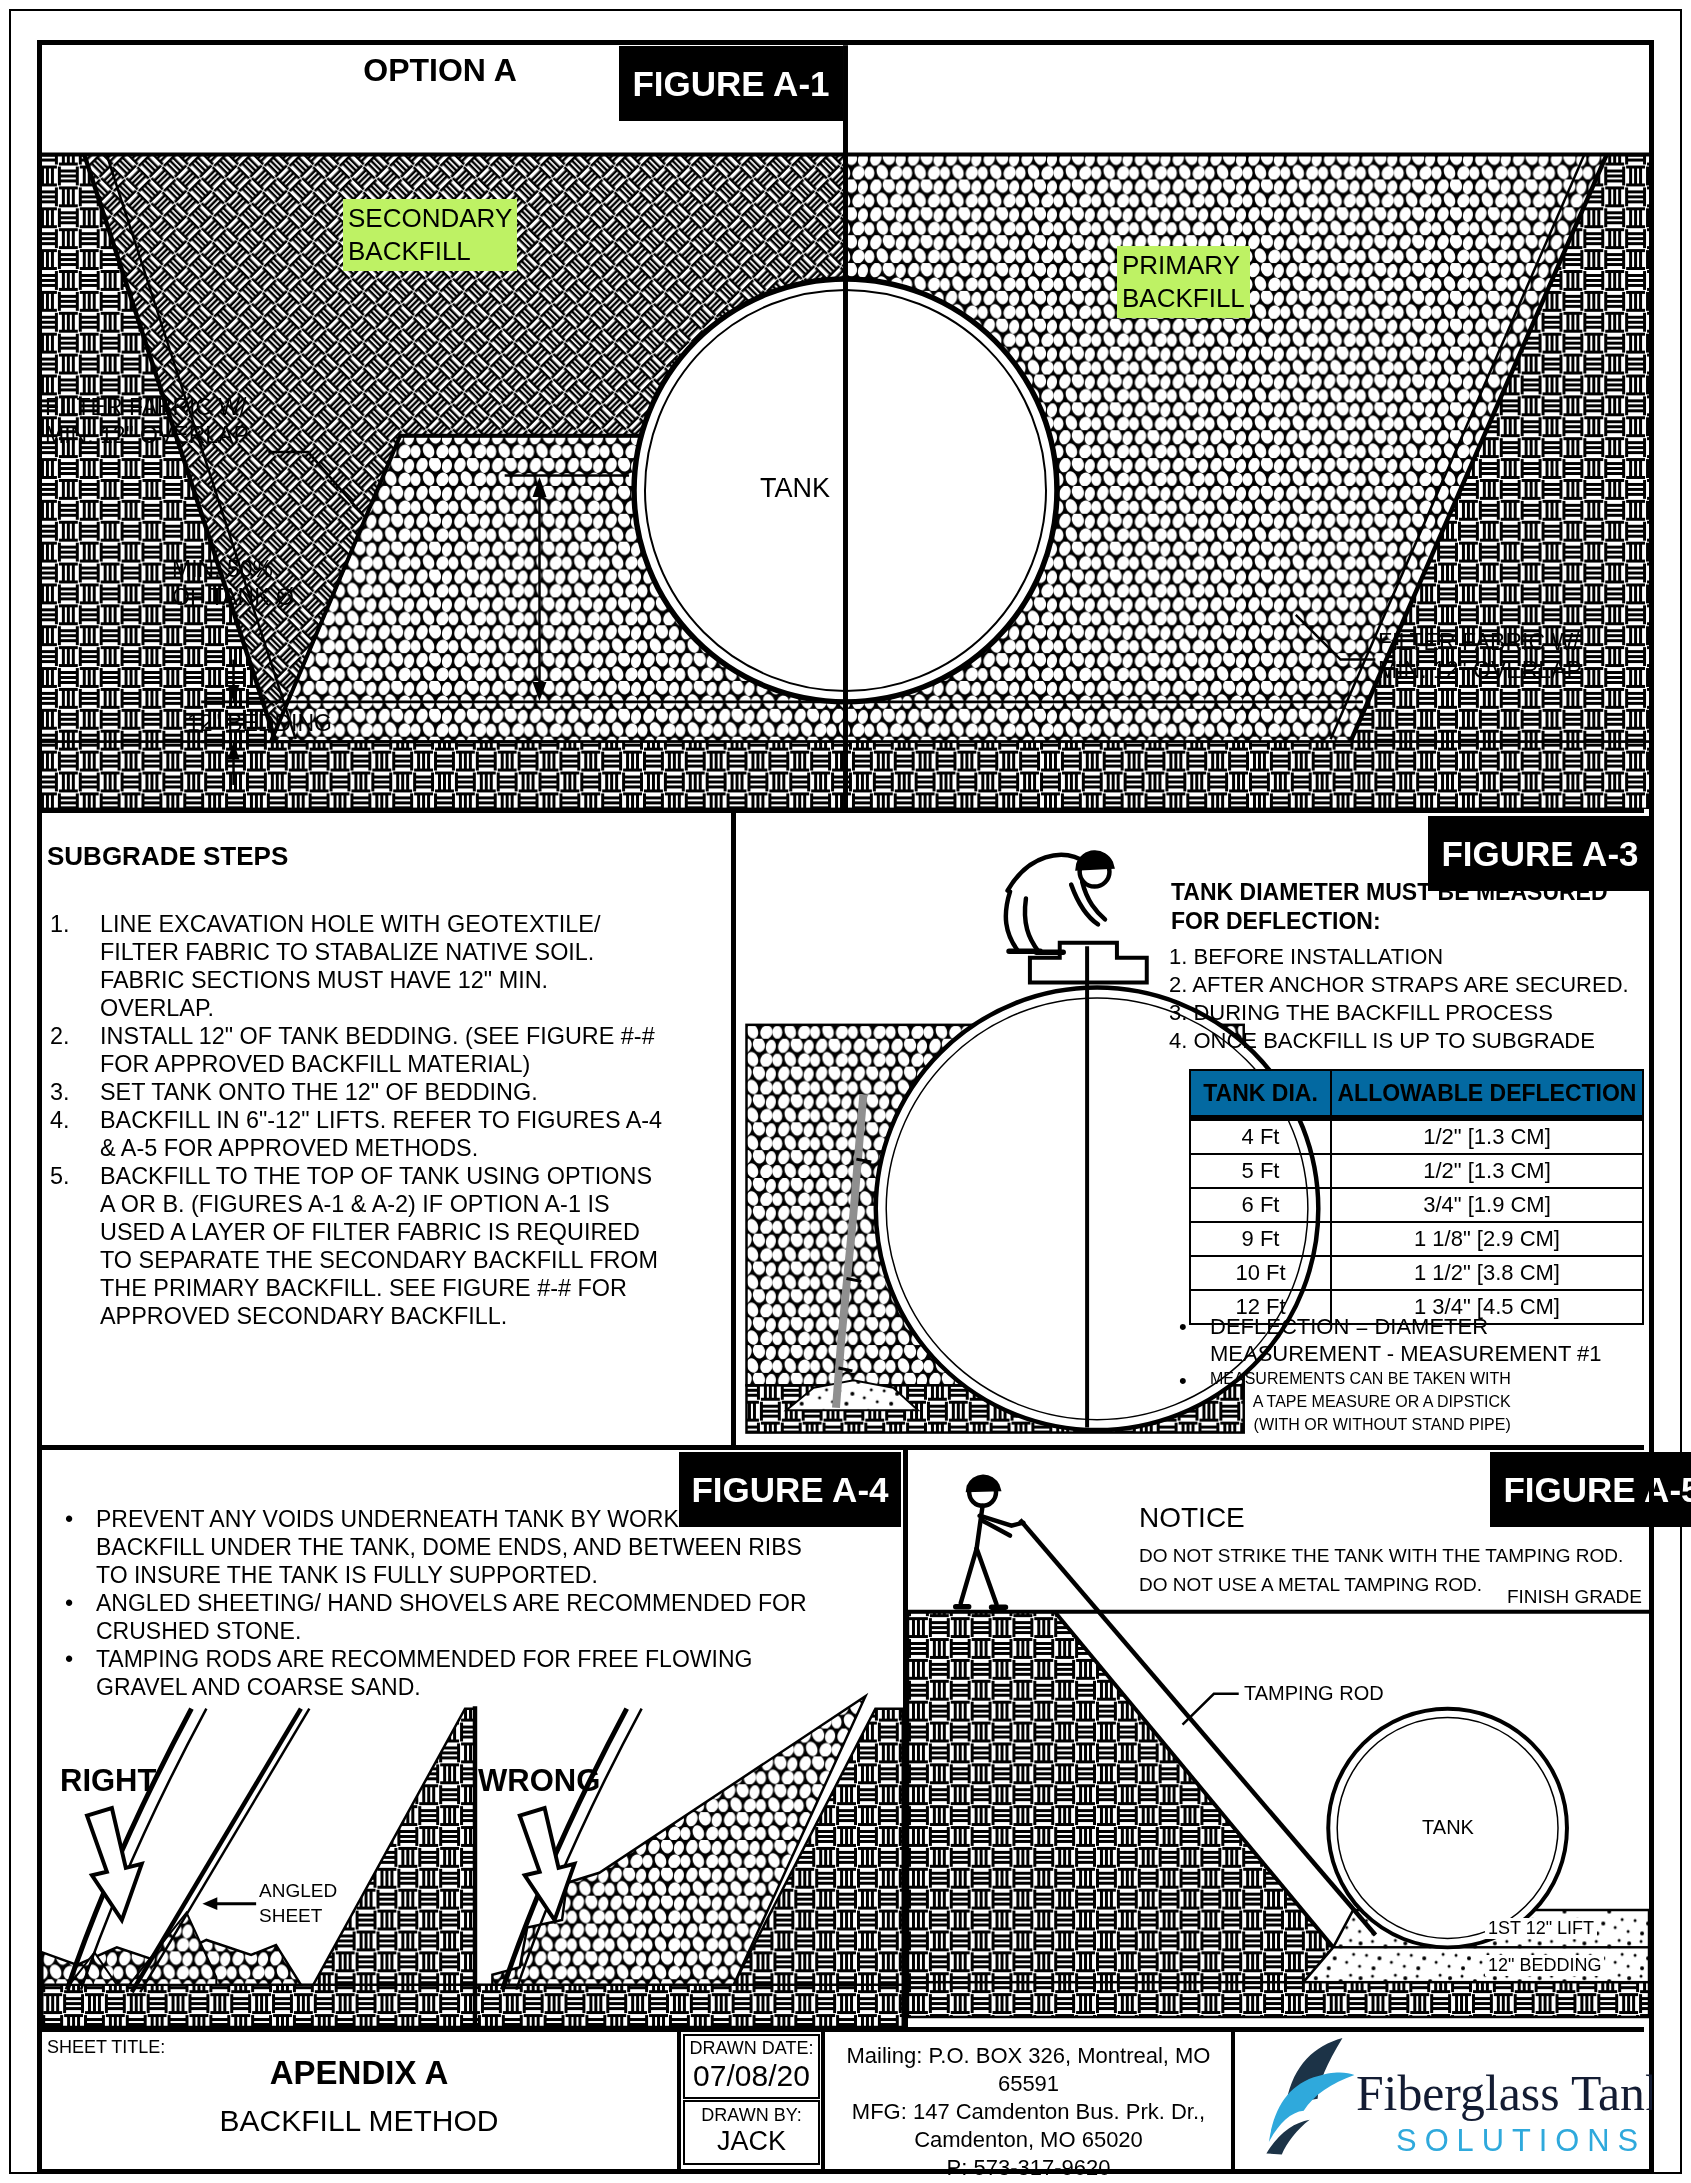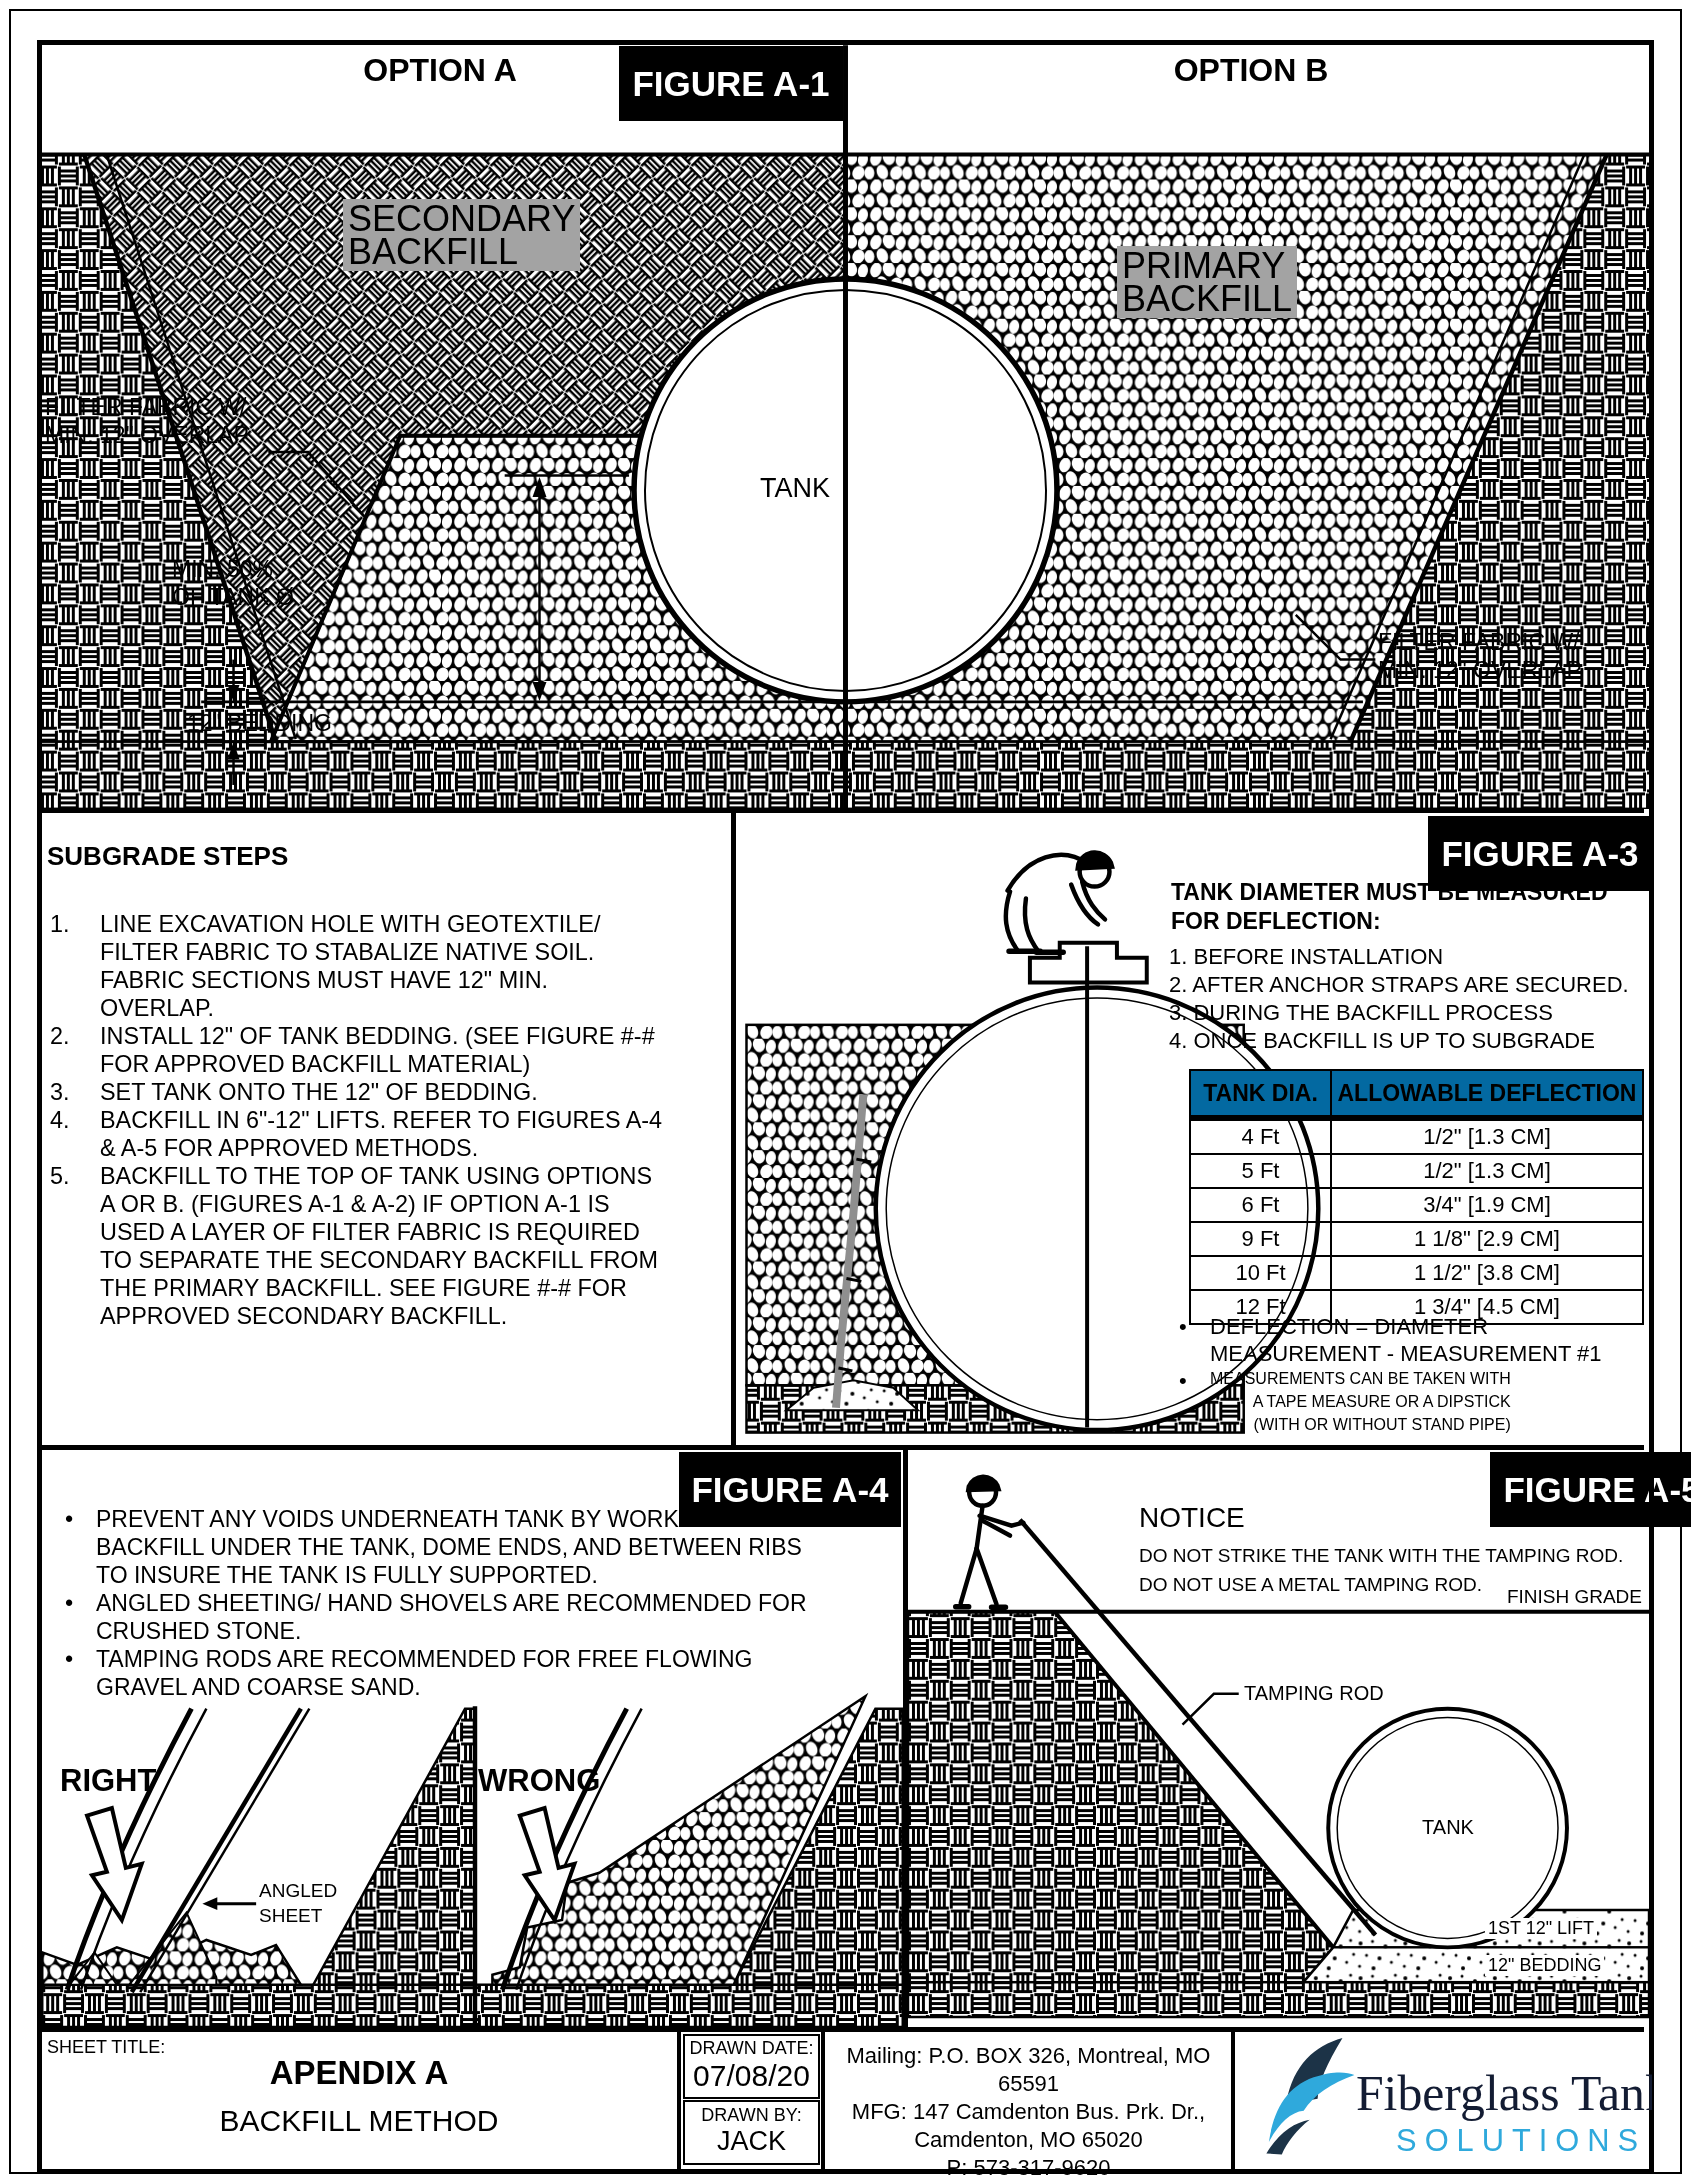--- a/index.html
+++ b/index.html
@@ -7,21 +7,21 @@
     font-family:"Liberation Sans",sans-serif;color:#000;overflow:hidden;}
   .abs{position:absolute;}
   .outer-frame{left:9px;top:9px;width:1669px;height:2161px;border:2.5px solid #000;}
   .main-frame{left:37px;top:40px;width:1607px;height:2124px;border:5px solid #000;}
   .vline,.hline{background:#000;}
   .hdrbox{background:#000;color:#fff;font-weight:bold;font-size:35px;
     display:flex;align-items:center;justify-content:center;}
   .opt{font-weight:bold;font-size:32px;text-align:center;}
   .pre{white-space:pre-line;}
   .lbl{font-size:23px;line-height:28px;}
-  .biglbl{font-size:36px;line-height:33px;background:#a3a3a3;padding:3px 5px;}
+  .biglbl{font-size:26px;line-height:33px;background:#bef264;padding:3px 5px;}
   .steps-num{font-size:23.4px;line-height:28px;width:50px;flex:none;}
   .steps-text{font-size:23.4px;line-height:28px;}
   .step-row{display:flex;}
   .bullet-row{display:flex;}
   .dot{font-size:23.4px;line-height:28px;width:31px;flex:none;}
   table.defl{border-collapse:collapse;width:455px;}
   table.defl th{background:#0369a1;border:2.5px solid #000;font-size:23px;height:42px;}
   table.defl th:first-child{width:137px;}
   table.defl thead{border-bottom:6px solid #000;}
   table.defl td{border:2.5px solid #000;font-size:22px;text-align:center;height:30px;}
@@ -127,21 +127,20 @@
     <polygon points="395,1410 383,1446 407,1446"></polygon>
 
     <polyline points="465,828 545,828 660,960" fill="none" stroke="#000" stroke-width="5"></polyline>
     <polyline points="2690,1245 2620,1245 2530,1155" fill="none" stroke="#000" stroke-width="5"></polyline>
 
     <path d="M1625,10 V1545" stroke="#000" stroke-width="10"></path>
   </svg>
 
   <div class="abs opt" style="left:37px;top:52px;width:806px;">OPTION A</div>
   <div class="abs hdrbox" style="left:619px;top:46px;width:224px;height:75px;">FIGURE A-1</div>
-  <div class="abs opt" style="left:848px;top:52px;width:806px;">OPTION B</div>
 
   <div class="abs biglbl pre" style="left:343px;top:199px;">SECONDARY
 BACKFILL</div>
   <div class="abs biglbl pre" style="left:1117px;top:246px;">PRIMARY
 BACKFILL</div>
   <div class="abs" style="left:711px;top:473px;width:119px;text-align:right;font-size:27px;">TANK</div>
   <div class="abs lbl pre" style="left:45px;top:393px;">FILTER FABRIC W/
 MIN. 12" OVERLAP</div>
   <div class="abs lbl pre" style="left:172px;top:555px;">MIN. 50%
 OF TANK Ø</div>

